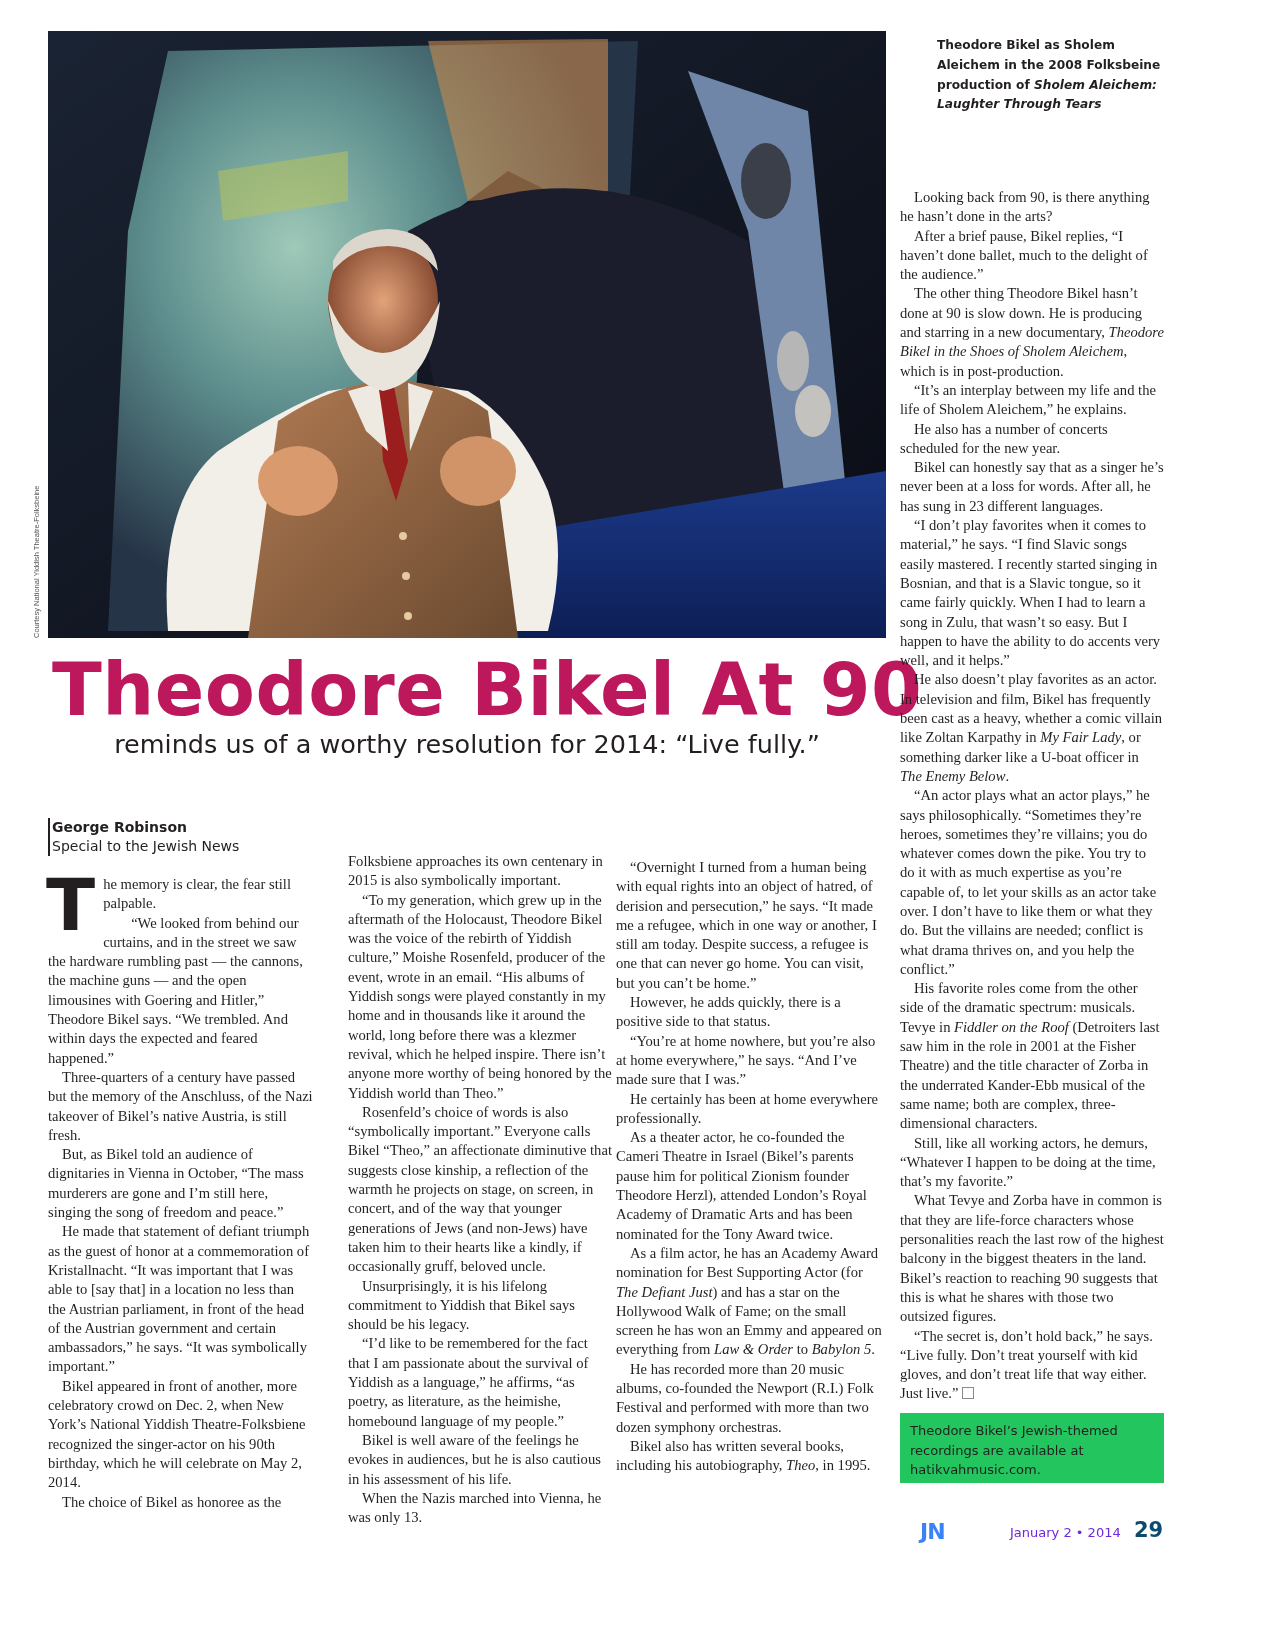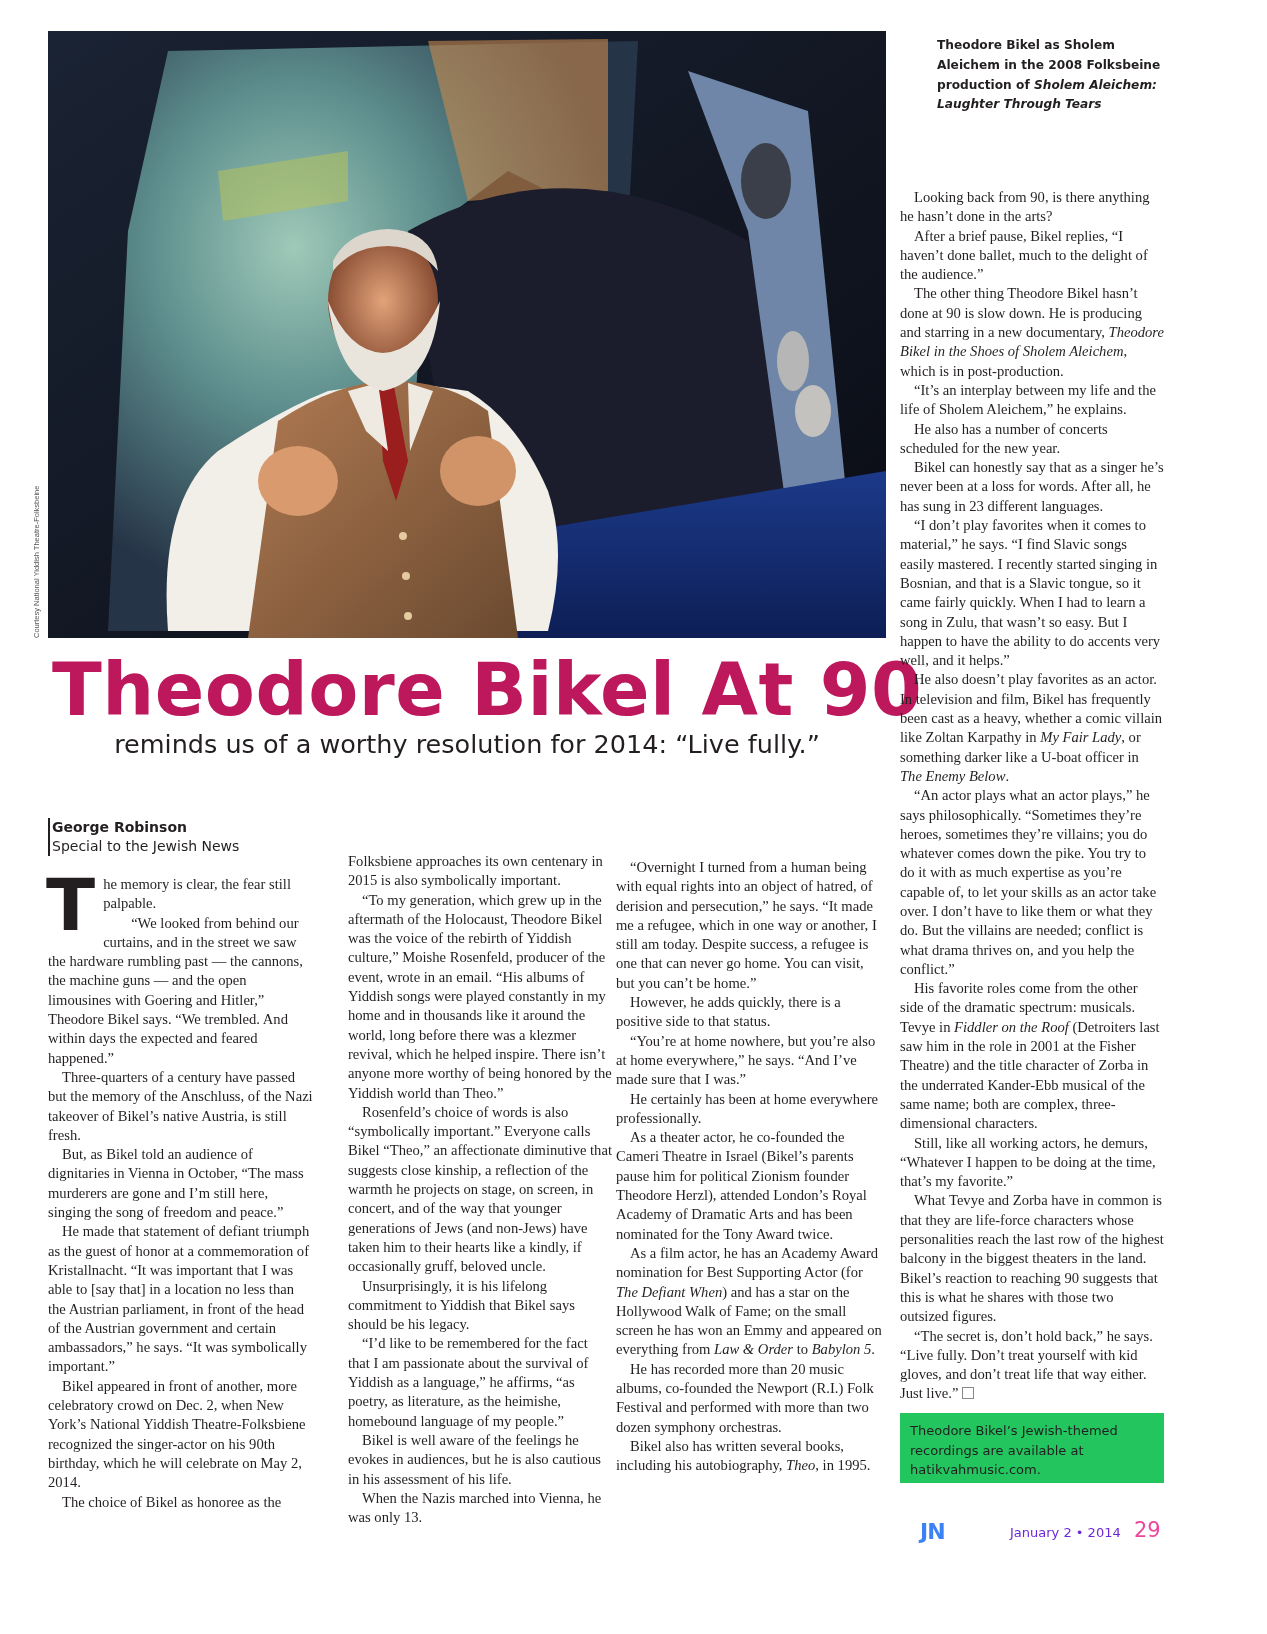--- a/index.html
+++ b/index.html
@@ -73,22 +73,22 @@
   
   .folio-logo {
     position: absolute; left: 920px; top: 1519px; font-family: "DejaVu Sans", sans-serif; font-weight: bold;
     font-size: 22px; color: #3b82f6; letter-spacing: -1px;
   }
   .folio-date {
     position: absolute; left: 1010px; top: 1525px; font-family: "DejaVu Sans", sans-serif;
     font-size: 13px; color: #6d28d9;
   }
   .folio-page {
-    position: absolute; left: 1134px; top: 1518px; font-family: "DejaVu Sans", sans-serif; font-weight: normal;
-    font-size: 21px; color: #ec4899;
+    position: absolute; left: 1134px; top: 1518px; font-family: "DejaVu Sans", sans-serif; font-weight: bold;
+    font-size: 21px; color: #0c4a6e;
   }
 </style>
 </head>
 <body>
 
 <div class="photo">
   <svg viewBox="0 0 838 607" preserveAspectRatio="none">
     <defs>
       <linearGradient id="bg" x1="0" y1="0" x2="1" y2="1">
         <stop offset="0" stop-color="#1a2333"></stop>
@@ -177,21 +177,21 @@
   <p>Bikel is well aware of the feelings he evokes in audiences, but he is also cautious in his assessment of his life.</p>
   <p>When the Nazis marched into Vienna, he was only 13.</p>
 </div>
 
 <div class="col col3">
   <p>“Overnight I turned from a human being with equal rights into an object of hatred, of derision and persecution,” he says. “It made me a refugee, which in one way or another, I still am today. Despite success, a refugee is one that can never go home. You can visit, but you can’t be home.”</p>
   <p>However, he adds quickly, there is a positive side to that status.</p>
   <p>“You’re at home nowhere, but you’re also at home everywhere,” he says. “And I’ve made sure that I was.”</p>
   <p>He certainly has been at home everywhere professionally.</p>
   <p>As a theater actor, he co-founded the Cameri Theatre in Israel (Bikel’s parents pause him for political Zionism founder Theodore Herzl), attended London’s Royal Academy of Dramatic Arts and has been nominated for the Tony Award twice.</p>
-  <p><span>As a film actor, he has an Academy Award nomination for Best Supporting Actor (for </span><i>The Defiant When</i><span>) and has a star on the Hollywood Walk of Fame; on the small screen he has won an Emmy and appeared on everything from </span><i>Law &amp; Order</i><span> to </span><i>Babylon 5</i><span>.</span></p>
+  <p><span>As a film actor, he has an Academy Award nomination for Best Supporting Actor (for </span><i>The Defiant Just</i><span>) and has a star on the Hollywood Walk of Fame; on the small screen he has won an Emmy and appeared on everything from </span><i>Law &amp; Order</i><span> to </span><i>Babylon 5</i><span>.</span></p>
   <p>He has recorded more than 20 music albums, co-founded the Newport (R.I.) Folk Festival and performed with more than two dozen symphony orchestras.</p>
   <p><span>Bikel also has written several books, including his autobiography, </span><i>Theo</i><span>, in 1995.</span></p>
 </div>
 
 <div class="col col4">
   <p>Looking back from 90, is there anything he hasn’t done in the arts?</p>
   <p>After a brief pause, Bikel replies, “I haven’t done ballet, much to the delight of the audience.”</p>
   <p><span>The other thing Theodore Bikel hasn’t done at 90 is slow down. He is producing and starring in a new documentary, </span><i>Theodore Bikel in the Shoes of Sholem Aleichem</i><span>, which is in post-production.</span></p>
   <p>“It’s an interplay between my life and the life of Sholem Aleichem,” he explains.</p>
   <p>He also has a number of concerts scheduled for the new year.</p>

